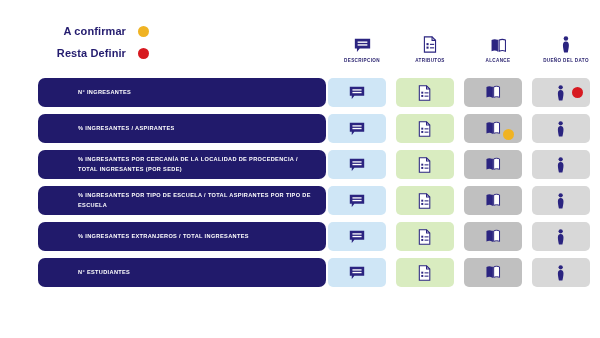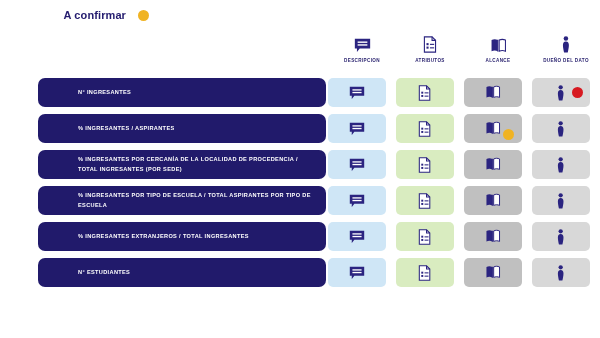--- a/index.html
+++ b/index.html
@@ -5,21 +5,21 @@
   html,body{margin:0;padding:0;}
   body{
     width:600px;height:338px;
     background:#ffffff;
     font-family:"Liberation Sans","DejaVu Sans",sans-serif;
     overflow:hidden;position:relative;
   }
   .page{position:relative;width:600px;height:338px;}
 
   
-  .legend{position:absolute;left:48px;top:4px;}
+  .legend{position:absolute;left:48px;top:20px;}
   .legend-row{display:flex;align-items:center;height:22px;}
   .legend-label{
     width:78px;text-align:right;
     font-size:11px;font-weight:bold;color:#231b6e;
     letter-spacing:.1px;white-space:nowrap;
   }
   .legend-dot{width:11px;height:11px;border-radius:50%;margin-left:12px;}
 
   
   .col-headers{position:absolute;left:328px;top:33px;display:flex;}
@@ -63,20 +63,24 @@
 </head>
 <body>
 
 <div class="page">
 
   <div class="legend">
     <div class="legend-row">
       <div class="legend-label">A confirmar</div>
       <div class="legend-dot" id="ld0" style="background: rgb(240, 179, 35);"></div>
     </div>
+    <div class="legend-row">
+      <div class="legend-label">Resta Definir</div>
+      <div class="legend-dot" id="ld1" style="background: rgb(215, 25, 32);"></div>
+    </div>
   </div>
 
   <div class="col-headers" id="col-headers">
       <div class="col-head">
         <div class="ico">
           <svg width="17" height="14.62" viewBox="0 0 24 21">
       <path d="M1 1h22v14H8l-4 5v-5H1z" fill="#2b2480"></path>
       <rect x="5" y="5" width="14" height="2" fill="#fff"></rect>
       <rect x="5" y="9" width="14" height="2" fill="#fff"></rect>
     </svg>

